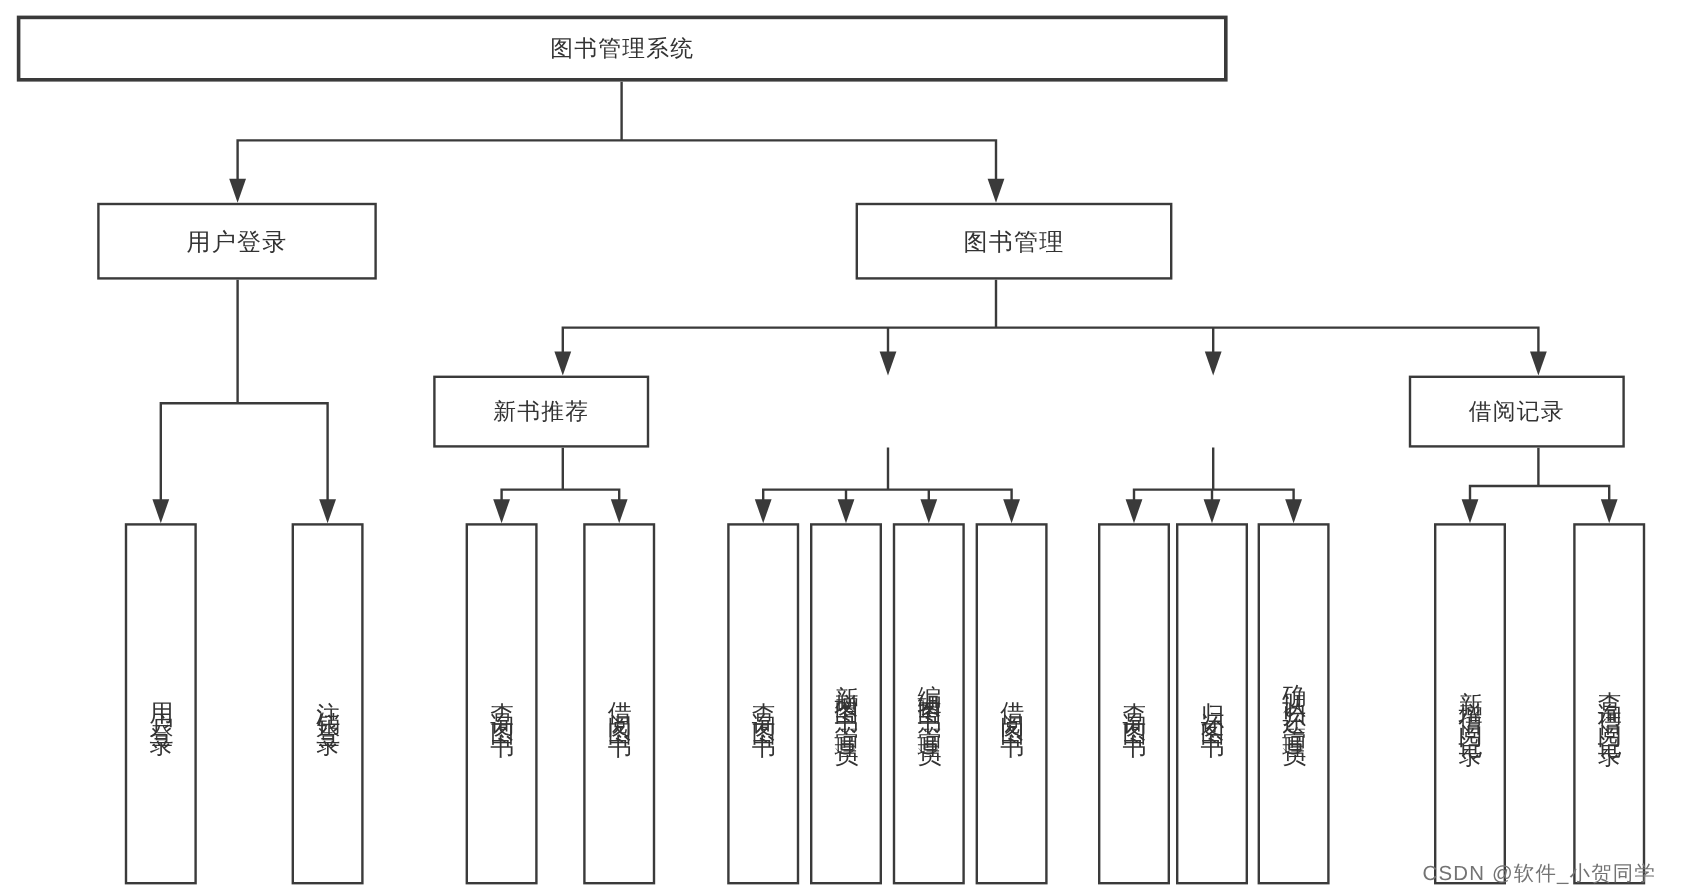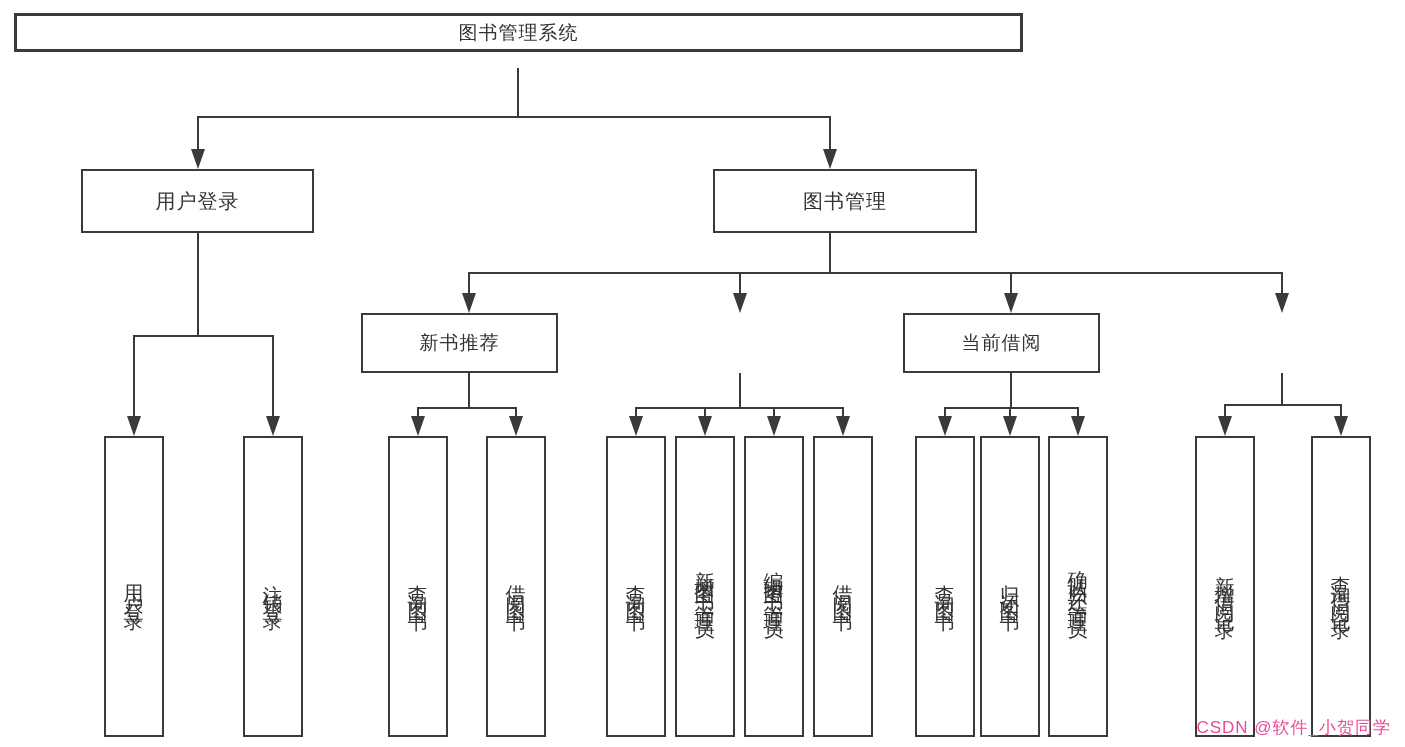--- a/index.html
+++ b/index.html
@@ -27,34 +27,34 @@
     box-sizing: border-box;
     background: #ffffff;
     border: 2px solid #3a3a3a;
     color: #333333;
     display: flex;
     align-items: center;
     justify-content: center;
     text-align: center;
   }
   .node.root {
-    left: 14px; top: 13px; width: 1009px; height: 39px;
+    left: 14px; top: 13px; width: 1009px; height: 55px;
     border-width: 3px;
     font-size: 19px;
     letter-spacing: 1px;
   }
   .node.l2 {
     top: 169px; height: 64px;
     font-size: 20px;
     letter-spacing: 1px;
   }
   .node.l2.pos-a { left: 81px;  width: 233px; }
   .node.l2.pos-b { left: 713px; width: 264px; }
   .node.l3 {
-    top: 313px; height: 60px; width: 197px;
+    top: 313px; height: 60px; width: 180px;
     font-size: 19px;
     letter-spacing: 1px;
   }
   .node.l3.pos-0 { left: 361px; }
   .node.l3.pos-1 { left: 632px; }
   .node.l3.pos-2 { left: 903px; }
   .node.l3.pos-3 { left: 1174px; }
   .node.leaf {
     top: 436px; height: 301px; width: 60px;
     font-size: 20px;
@@ -77,24 +77,24 @@
   .node.leaf.c9  { left: 915px; }
   .node.leaf.c10 { left: 980px; }
   .node.leaf.c11 { left: 1048px; }
   .node.leaf.c12 { left: 1195px; }
   .node.leaf.c13 { left: 1311px; }
   .node.leaf.c6 span, .node.leaf.c7 span, .node.leaf.c11 span {
     letter-spacing: 7px;
   }
   #watermark {
     position: absolute;
-    right: 14px;
+    right: 25px;
     bottom: 8px;
     font-size: 17px;
-    color: #ec4899;
+    color: #737373;
     letter-spacing: 1px;
     user-select: none;
   }
   .stroke { stroke: #3a3a3a; stroke-width: 2; fill: none; }
   .head { fill: #3a3a3a; stroke: none; }
 </style>
 </head>
 <body>
 
 <div id="canvas">
@@ -148,21 +148,21 @@
       <polygon class="head" points="1334,416 1348,416 1341,436"></polygon>
     </g>
   </svg>
 
   <div class="node root">图书管理系统</div>
 
   <div class="node l2 pos-a">用户登录</div>
   <div class="node l2 pos-b">图书管理</div>
 
   <div class="node l3 pos-0">新书推荐</div>
-  <div class="node l3 pos-2">当前借阅</div>
+  <div class="node l3 pos-3">借阅记录</div>
 
   <div class="node leaf c1">
     <span>用户登录</span>
   </div>
   <div class="node leaf c2">
     <span>注销登录</span>
   </div>
   <div class="node leaf c3">
     <span>查询图书</span>
   </div>

